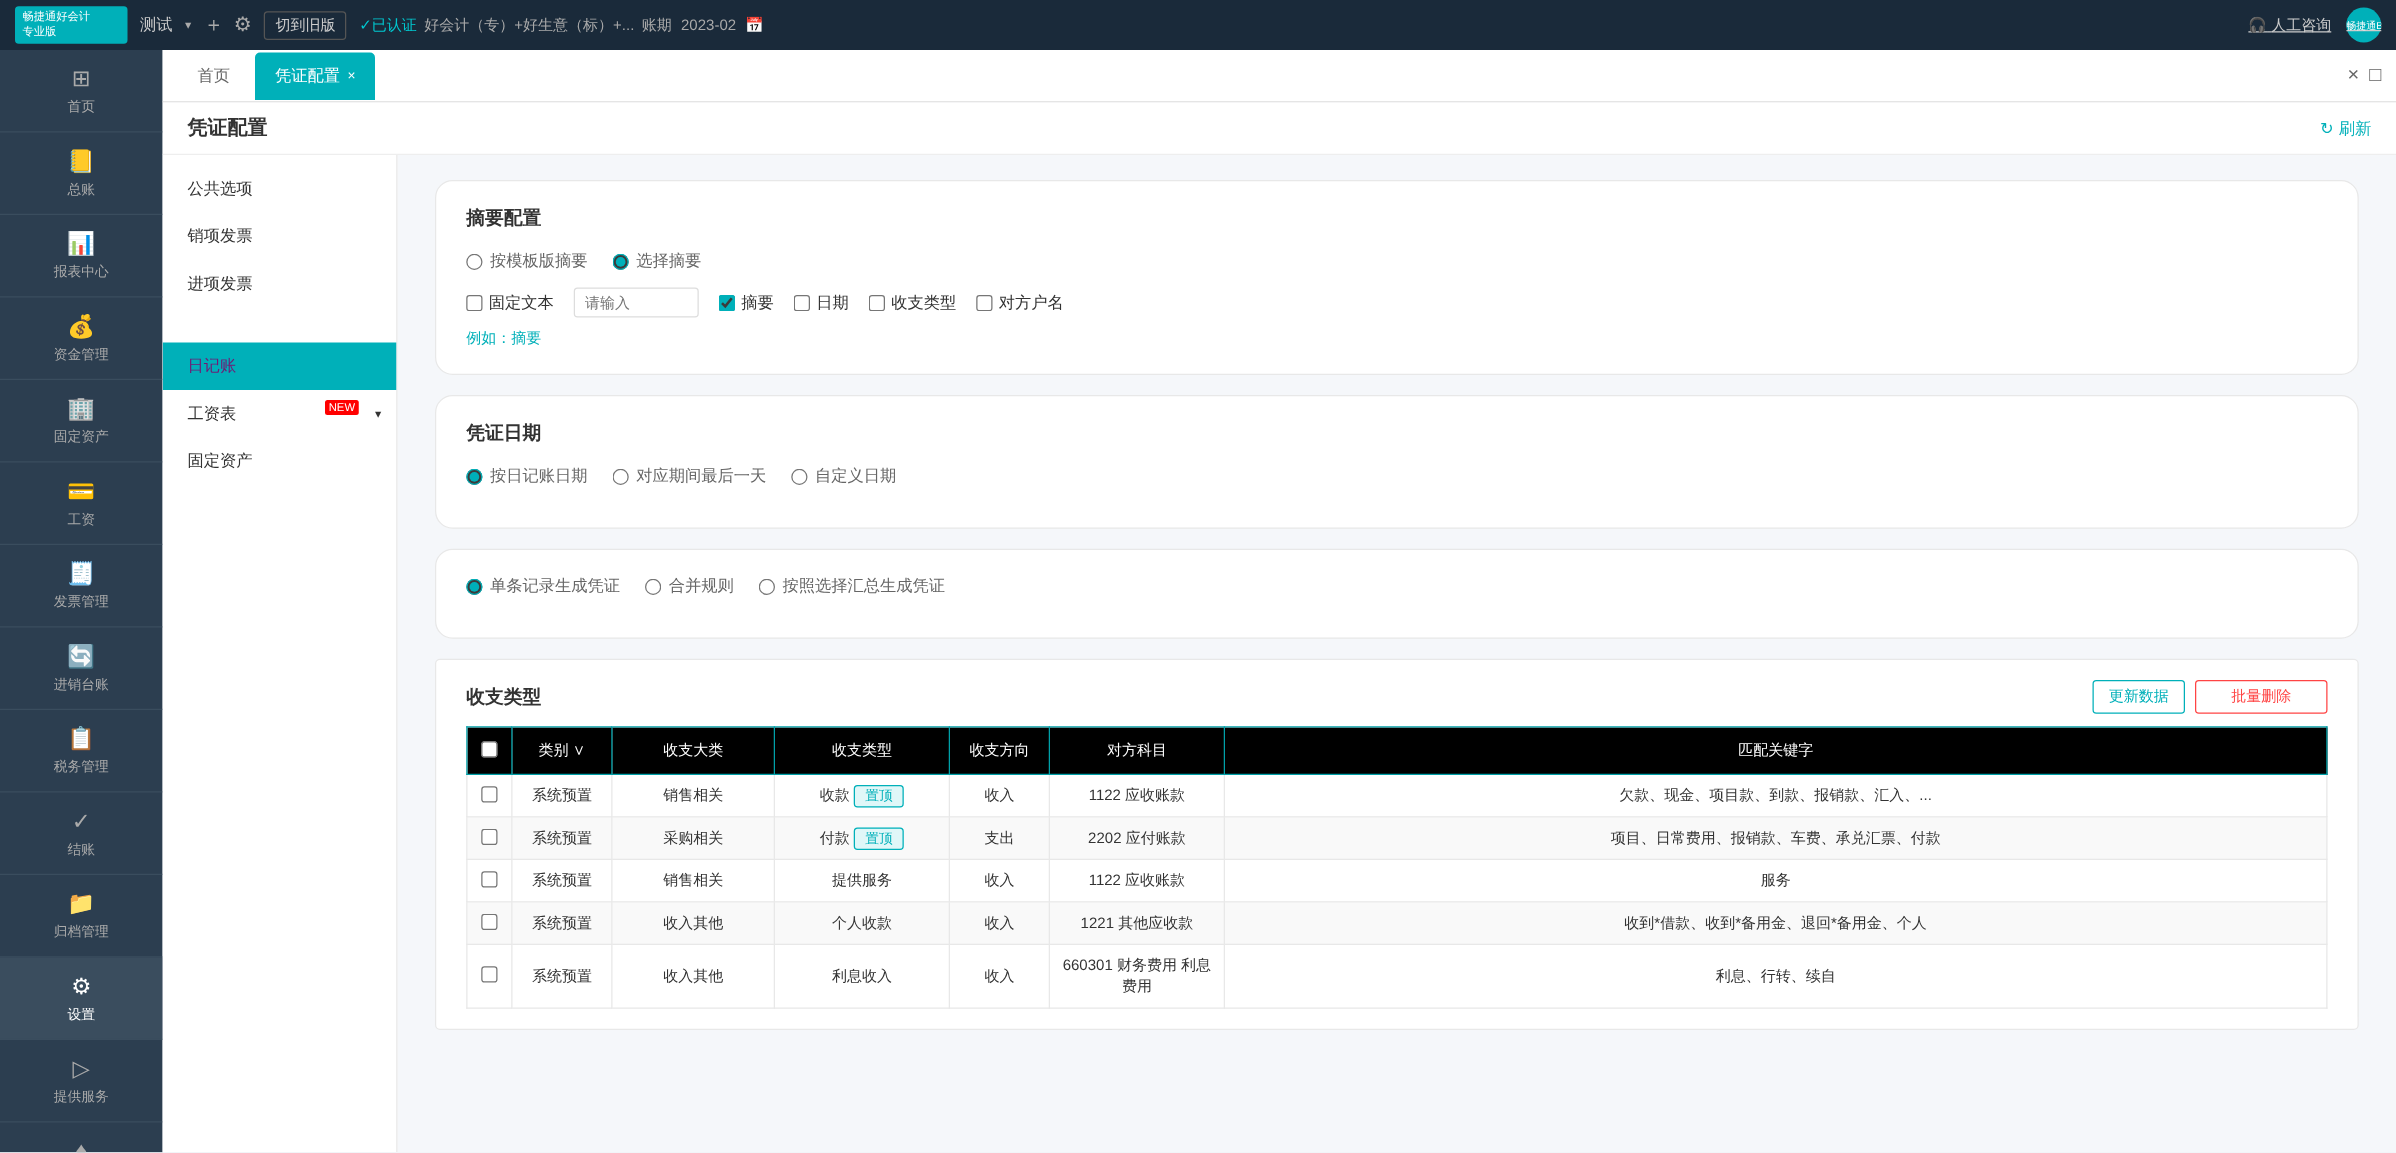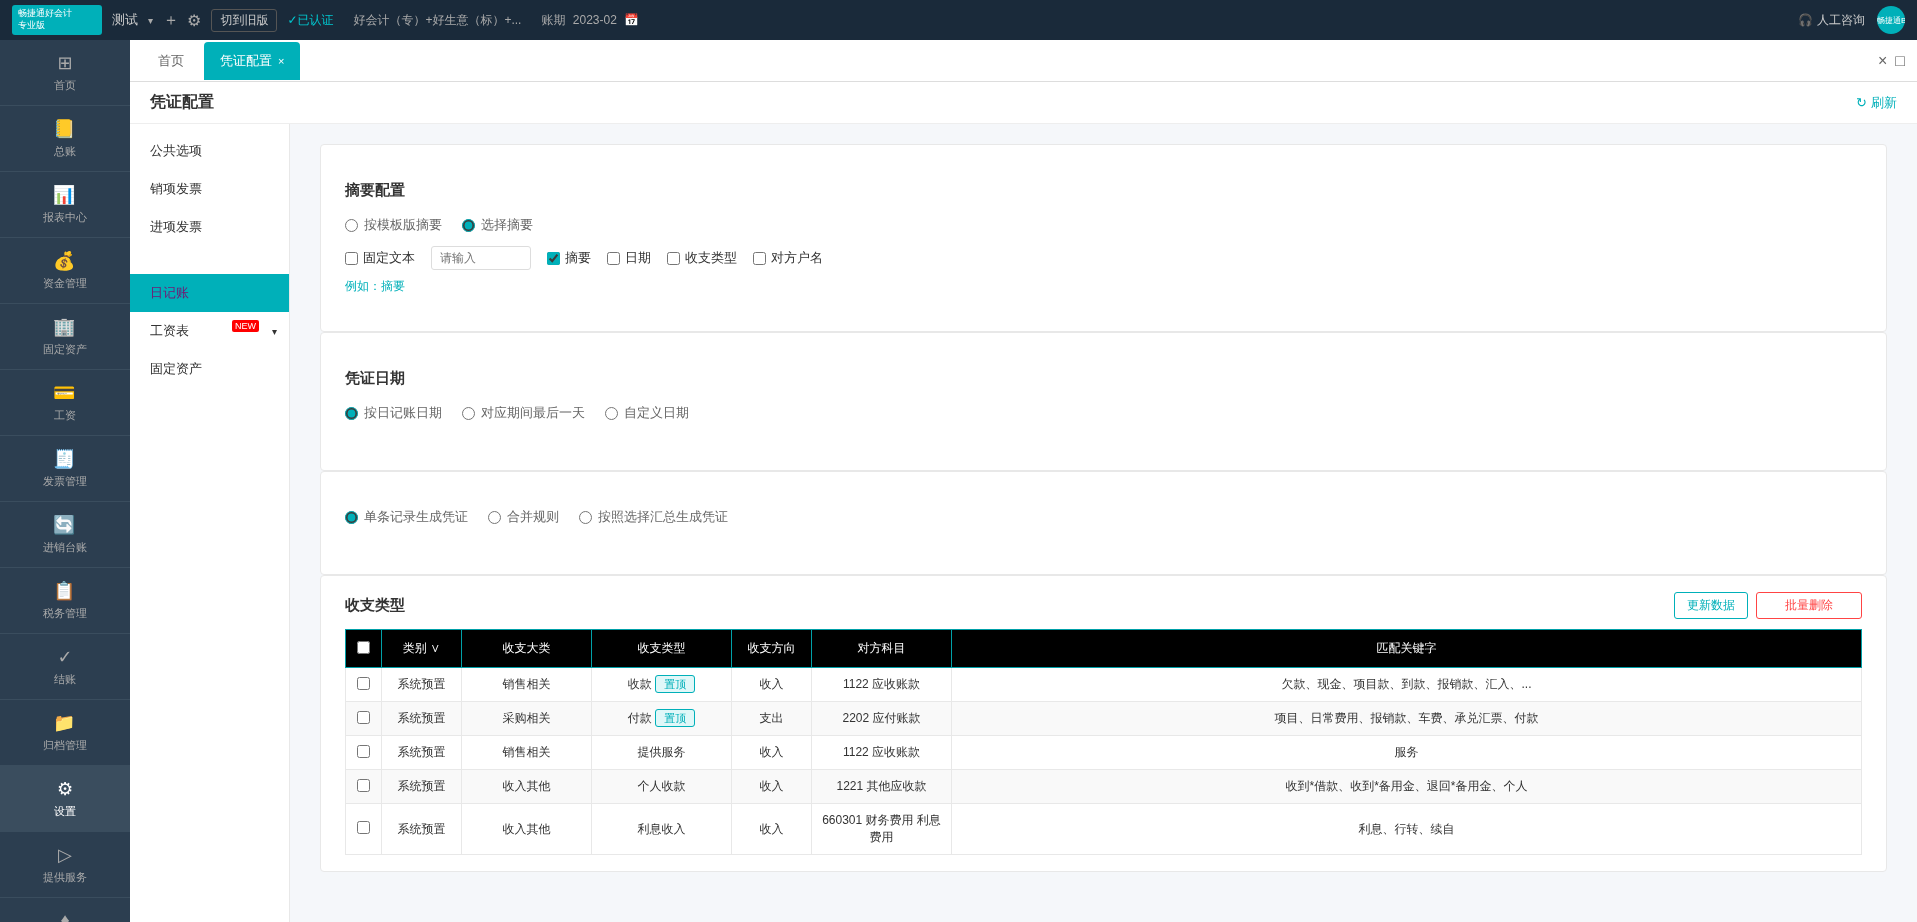--- a/index.html
+++ b/index.html
@@ -7,23 +7,23 @@
 
     
     .top-bar { height: 40px; background: #1a2a3a; display: flex; align-items: center; padding: 0 12px; gap: 10px; flex-shrink: 0; }
     .top-bar-logo { display: flex; align-items: center; gap: 4px; }
     .logo-box { width: 90px; background: #00b0b9; color: white; font-size: 11px; padding: 3px 6px; border-radius: 3px; line-height: 1.3; }
     .logo-box span { display: block; font-size: 9px; }
     .top-bar-title { color: #ccc; font-size: 13px; }
     .top-bar-arrow { color: #aaa; font-size: 10px; }
     .top-bar-icons { display: flex; align-items: center; gap: 8px; color: #aaa; font-size: 16px; }
     .btn-old { background: transparent; border: 1px solid #555; color: #ccc; padding: 2px 8px; border-radius: 3px; font-size: 12px; cursor: pointer; }
-    .top-bar-tags { display: flex; align-items: center; gap: 20px; color: #aaa; font-size: 12px; }
+    .top-bar-tags { display: flex; align-items: center; gap: 6px; color: #aaa; font-size: 12px; }
     .tag-certified { color: #00c8d0; }
-    .top-bar-right { margin-left: auto; display: flex; align-items: center; gap: 12px; color: #ccc; font-size: 12px; }
+    .top-bar-right { margin-left: auto; display: flex; align-items: center; gap: 12px; color: #ccc; font-size: 12px; text-decoration: underline; }
     .avatar-circle { width: 28px; height: 28px; border-radius: 50%; background: #00b0b9; display: flex; align-items: center; justify-content: center; color: white; font-size: 10px; }
 
     
     .main-layout { display: flex; flex: 1; overflow: hidden; }
 
     
     .sidebar { width: 130px; background: #2c3e50; display: flex; flex-direction: column; flex-shrink: 0; }
     .sidebar-item { display: flex; flex-direction: column; align-items: center; padding: 12px 0; cursor: pointer; color: #aaa; font-size: 12px; gap: 4px; border-bottom: 1px solid #3a4d5e; }
     .sidebar-item.active { color: #fff; }
     .sidebar-icon { font-size: 18px; }
@@ -41,31 +41,31 @@
 
     
     .page-header { background: #fff; padding: 10px 20px; border-bottom: 1px solid #eee; display: flex; align-items: center; justify-content: space-between; }
     .page-title { font-size: 16px; font-weight: bold; color: #333; }
     .refresh-btn { color: #00b0b9; font-size: 13px; cursor: pointer; display: flex; align-items: center; gap: 4px; }
 
     
     .page-content { display: flex; flex: 1; overflow: hidden; background: #f5f7fa; }
 
     
-    .left-nav { width: 160px; background: #fff; border-right: 1px solid #e8e8e8; padding-top: 8px; flex-shrink: 0; }
+    .left-nav { width: 188px; background: #fff; border-right: 1px solid #e8e8e8; padding-top: 8px; flex-shrink: 0; }
     .left-nav-item { padding: 10px 20px; cursor: pointer; font-size: 13px; color: #333; position: relative; }
     .left-nav-item.active { background: #00b0b9; color: #701a75; margin-top: 28px; }
     .left-nav-item .new-badge { background: #f00; color: #fff; font-size: 9px; padding: 1px 3px; border-radius: 2px; position: absolute; top: 8px; right: 30px; }
     .left-nav-item .arrow { position: absolute; right: 12px; top: 50%; transform: translateY(-50%); font-size: 10px; }
 
     
     .config-panel { flex: 1; overflow-y: auto; padding: 20px 30px; }
 
     
-    .section { background: #fff; border-radius: 4px; padding: 36px 24px; border: 1px solid #e8e8e8; }
+    .section { background: #fff; border-radius: 14px; padding: 20px 24px; margin-bottom: 16px; border: 1px solid #e8e8e8; }
     .section-title { font-size: 15px; font-weight: bold; color: #333; margin-bottom: 16px; }
 
     
     .radio-group { display: flex; align-items: center; gap: 20px; margin-bottom: 12px; }
     .radio-label { display: flex; align-items: center; gap: 6px; cursor: pointer; font-size: 13px; color: #666; }
     .radio-label input[type="radio"] { accent-color: #00b0b9; }
 
     
     .checkbox-row { display: flex; align-items: center; gap: 16px; flex-wrap: wrap; margin-bottom: 8px; }
     .check-label { display: flex; align-items: center; gap: 5px; cursor: pointer; font-size: 13px; color: #333; }

